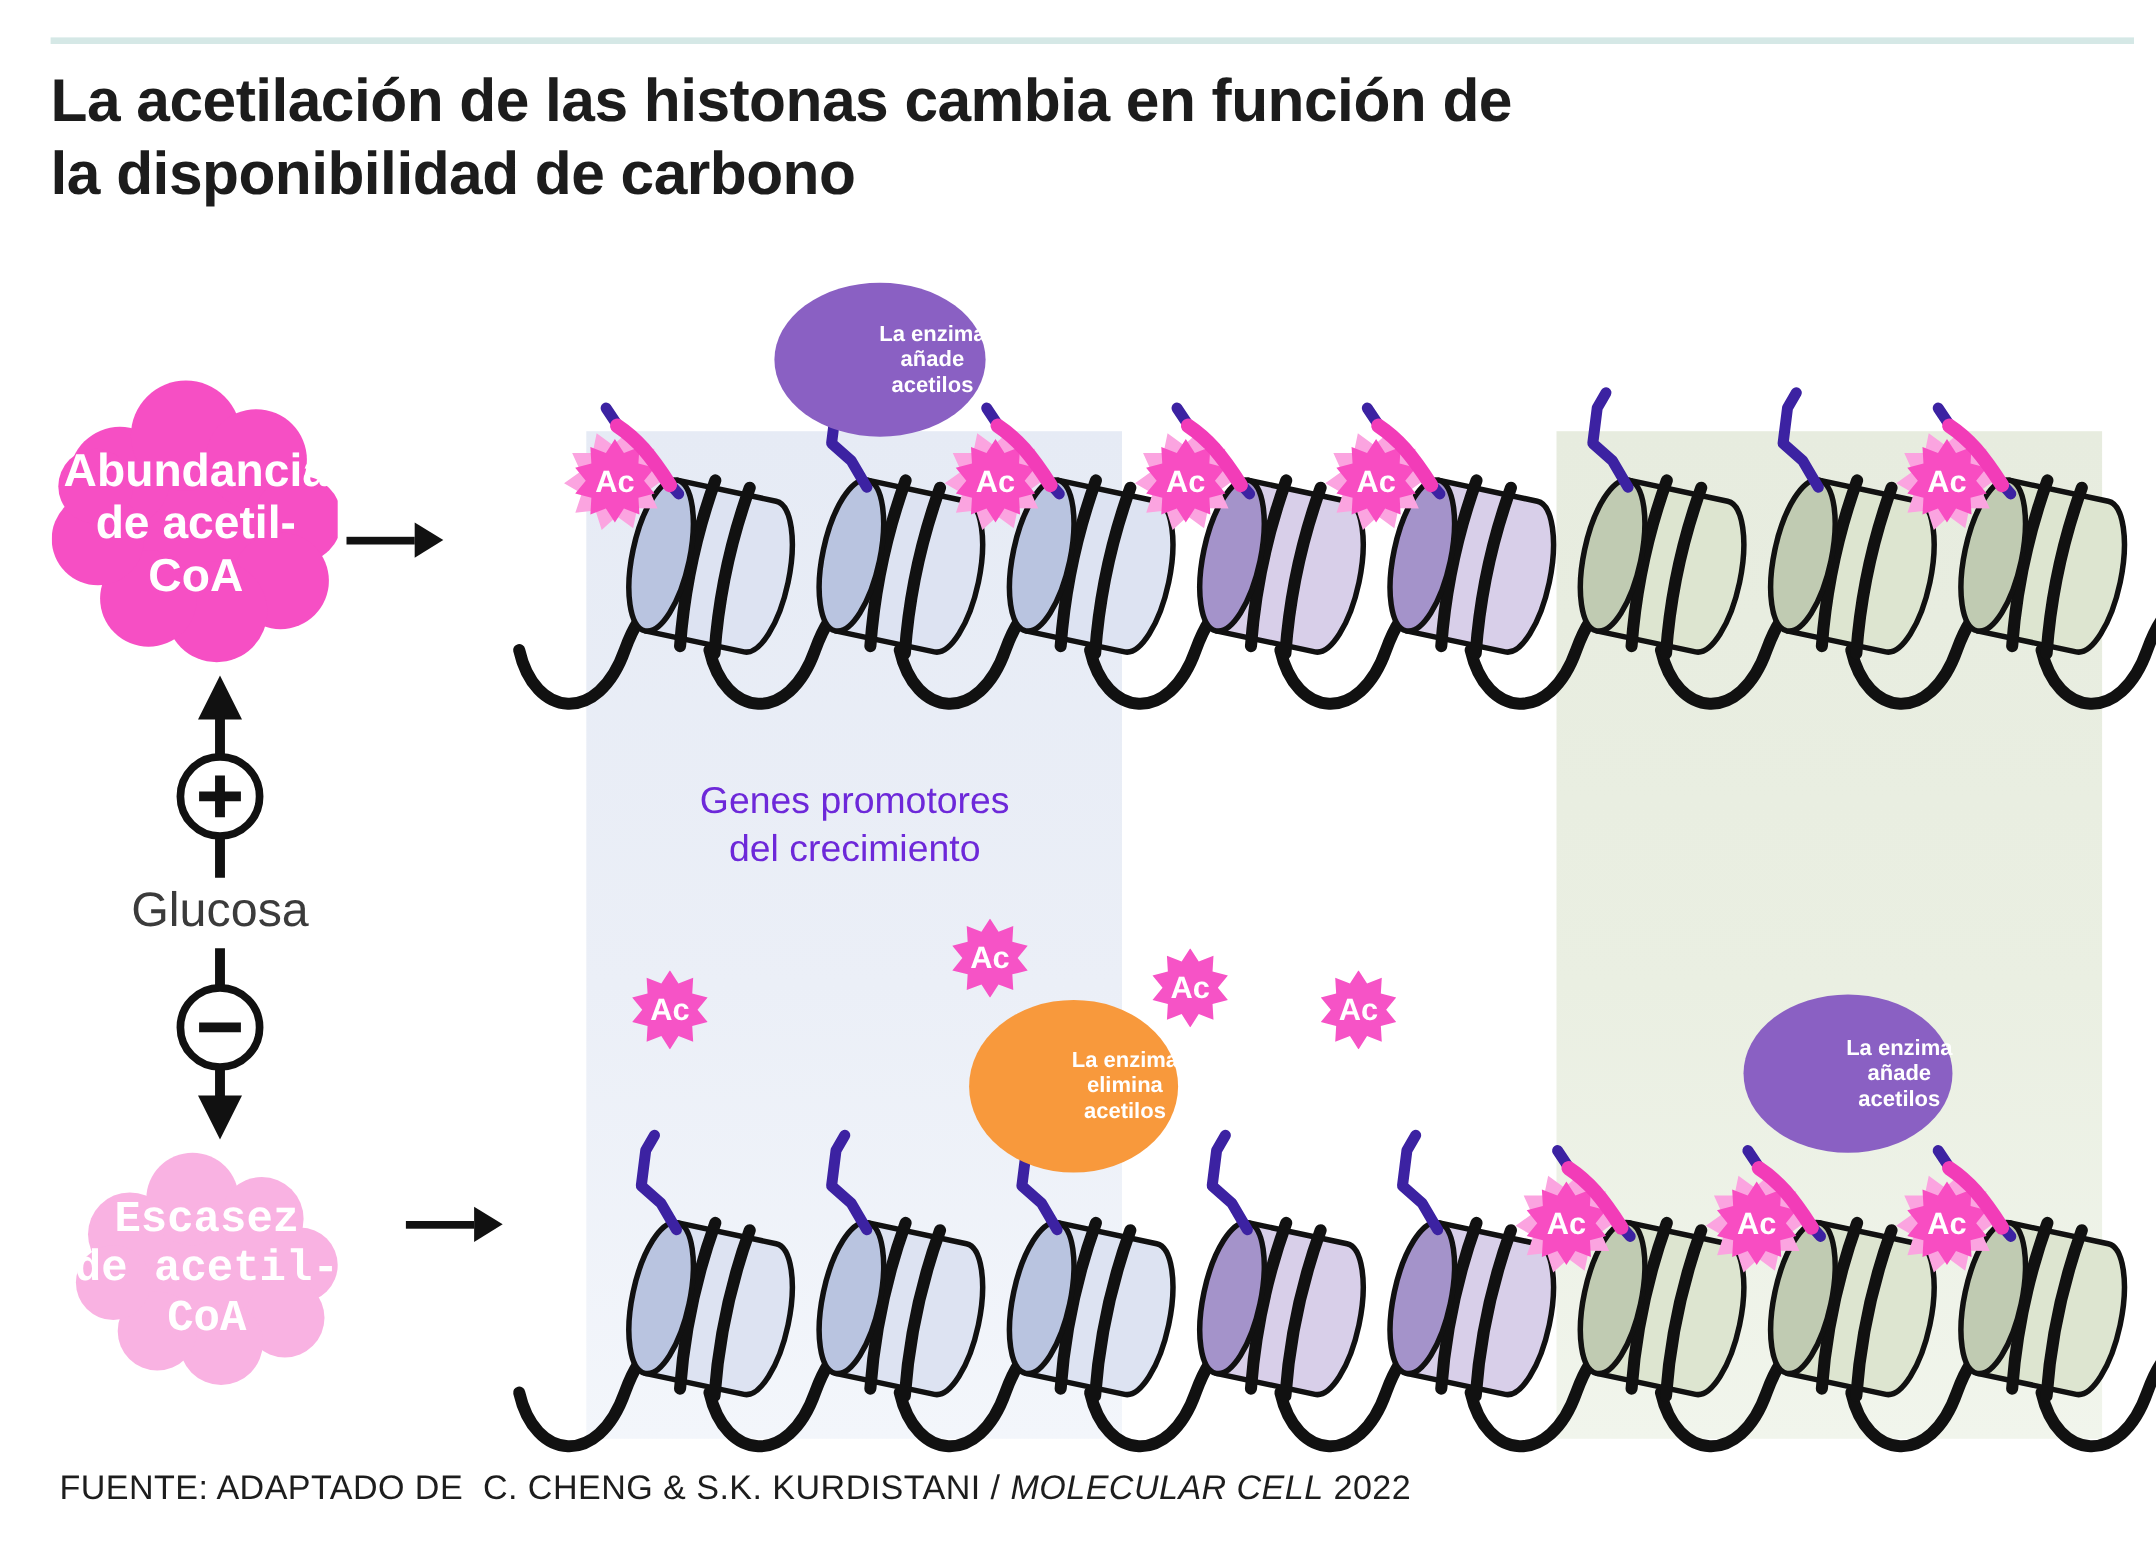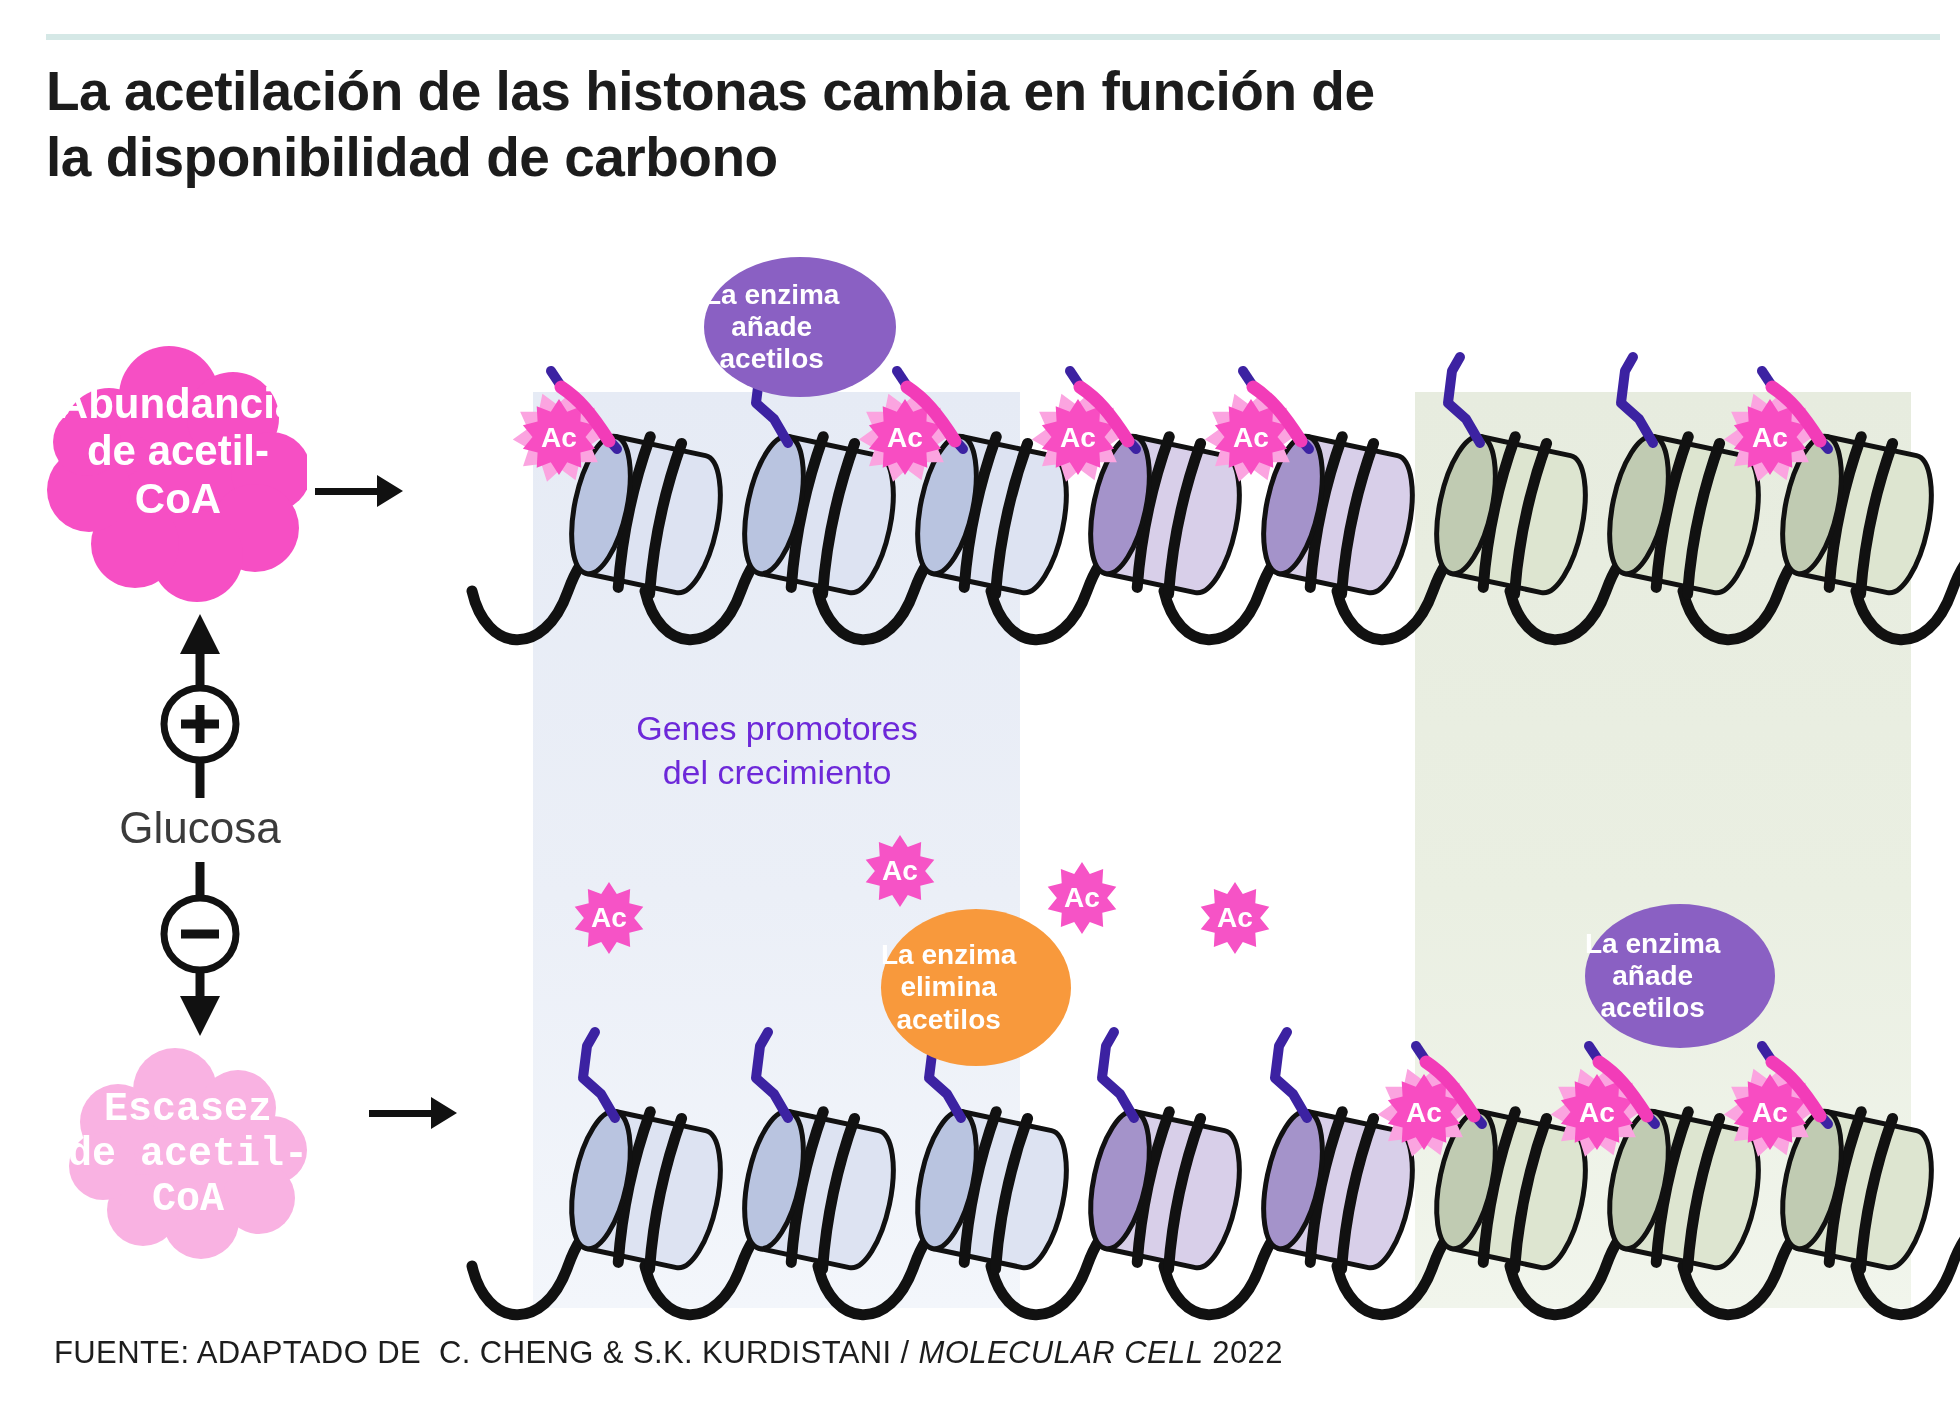--- a/index.html
+++ b/index.html
@@ -34,25 +34,25 @@
   .sp-blue{--face:#b9c4e0;--side:#dde3f2;}
   .sp-purple{--face:#a493ca;--side:#d8cfe9;}
   .sp-green{--face:#c0cbb2;--side:#dde5d0;}
   text.ac{fill:#ffffff;font-size:28px;font-weight:bold;text-anchor:middle;
     font-family:"Liberation Sans","DejaVu Sans",sans-serif;}
   
   .cloud{fill:var(--cloud);}
   #cloud-abundance-svg{left:34px;top:330px;--cloud:#f64fc4;}
   #cloud-scarcity-svg{left:50px;top:1038px;--cloud:#f9b2e2;}
   .cloud-text{color:#fff;font-weight:bold;text-align:center;white-space:pre-line;}
-  #cloud-abundance-text{left:30px;top:380px;width:270px;font-size:42px;line-height:1.13;}
+  #cloud-abundance-text{left:30px;top:404px;width:270px;font-size:42px;line-height:1.13;}
   #cloud-scarcity-text{left:45px;top:1088px;width:260px;font-size:40px;line-height:1.12;font-family:Liberation Mono, monospace;}
   
-  .bubble{border-radius:50%;display:flex;align-items:center;justify-content:flex-start;
-    color:#fff;font-weight:bold;font-size:28px;line-height:1.15;text-align:center;white-space:pre-line;}
+  .bubble{border-radius:50%;display:flex;align-items:center;justify-content:flex-end;
+    color:#fff;font-weight:bold;font-size:20px;line-height:1.15;text-align:center;white-space:pre-line;}
   #bubble-add-top{left:691px;top:257px;width:192px;height:140px;background:#8a60c3;}
   #bubble-remove{left:868px;top:909px;width:190px;height:157px;background:#f8993c;}
   #bubble-add-bottom{left:1572px;top:904px;width:190px;height:144px;background:#8a60c3;}
   
   .h-arrow{height:7px;background:#111;}
   .h-arrow::after{content:"";position:absolute;right:-26px;top:-13px;width:0;height:0;
     border-left:26px solid #111;border-top:16px solid transparent;border-bottom:16px solid transparent;}
   #arrow-top{left:302px;top:488px;width:62px;}
   #arrow-bottom{left:356px;top:1110px;width:62px;}
   

